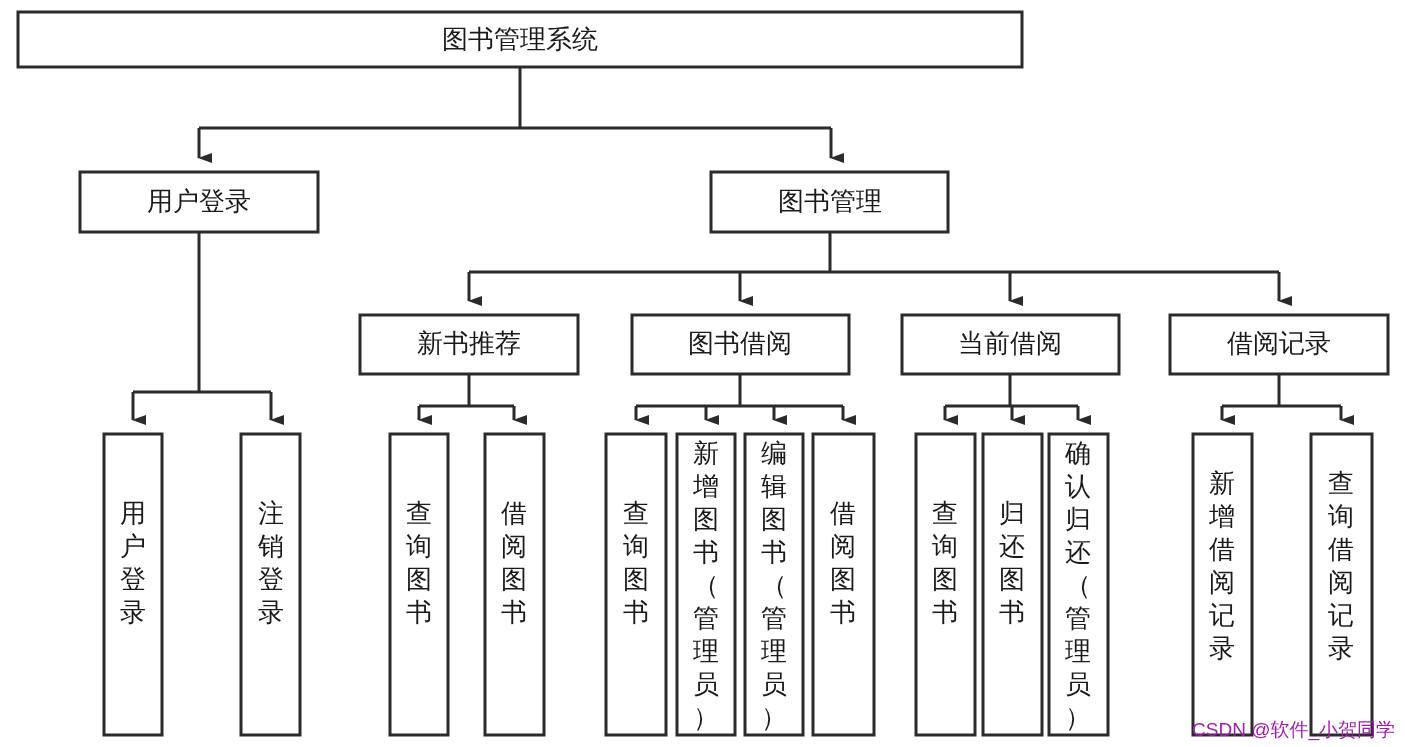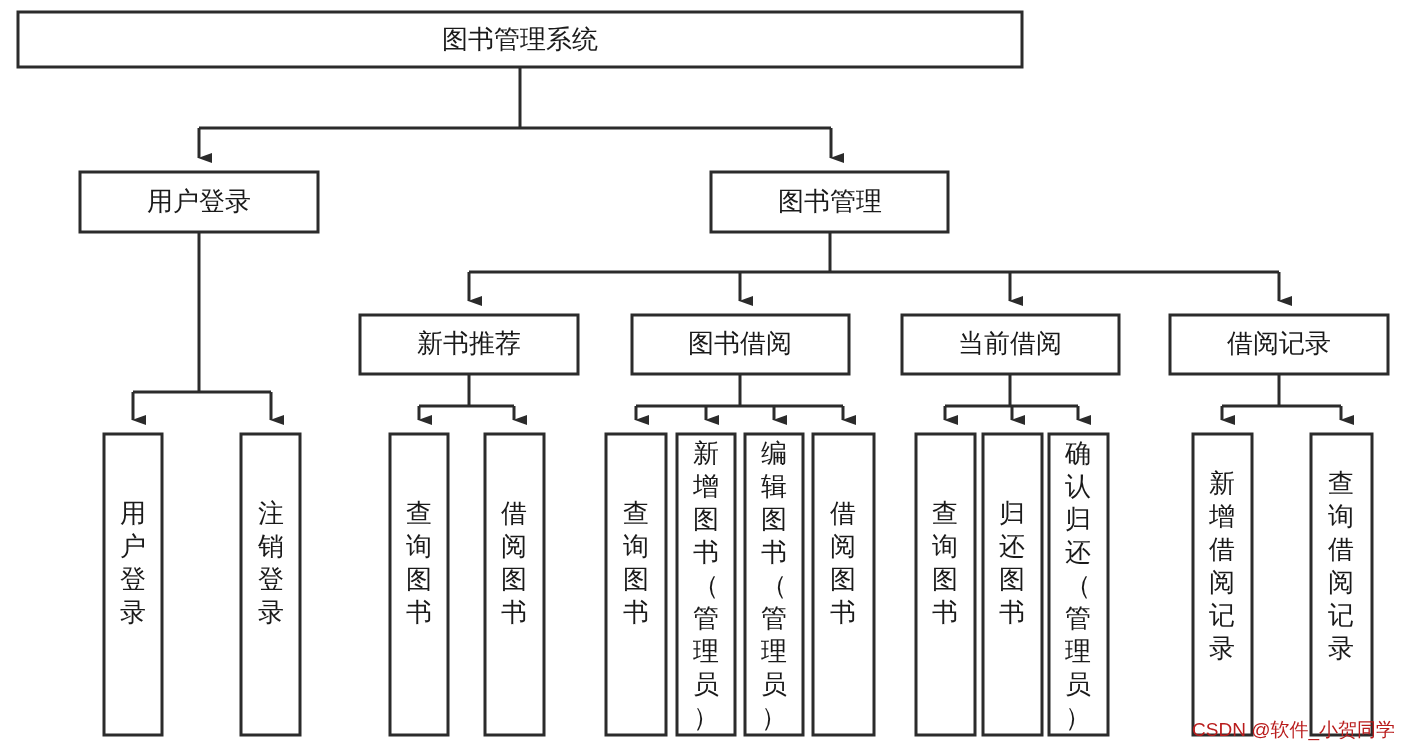--- a/index.html
+++ b/index.html
@@ -45,21 +45,21 @@
   .arrow-head {
     fill: #2b2b2b;
     stroke: none;
   }
   .watermark {
     position: absolute;
     right: 10px;
     bottom: 4px;
     font-family: "Liberation Sans", "DejaVu Sans", sans-serif;
     font-size: 19px;
-    color: #b91c1c;
+    color: #a21caf;
     white-space: nowrap;
     pointer-events: none;
   }
 </style>
 </head>
 <body>
 
 <svg id="diagram" viewBox="0 0 1405 747" xmlns="http://www.w3.org/2000/svg">
 
   <defs>

